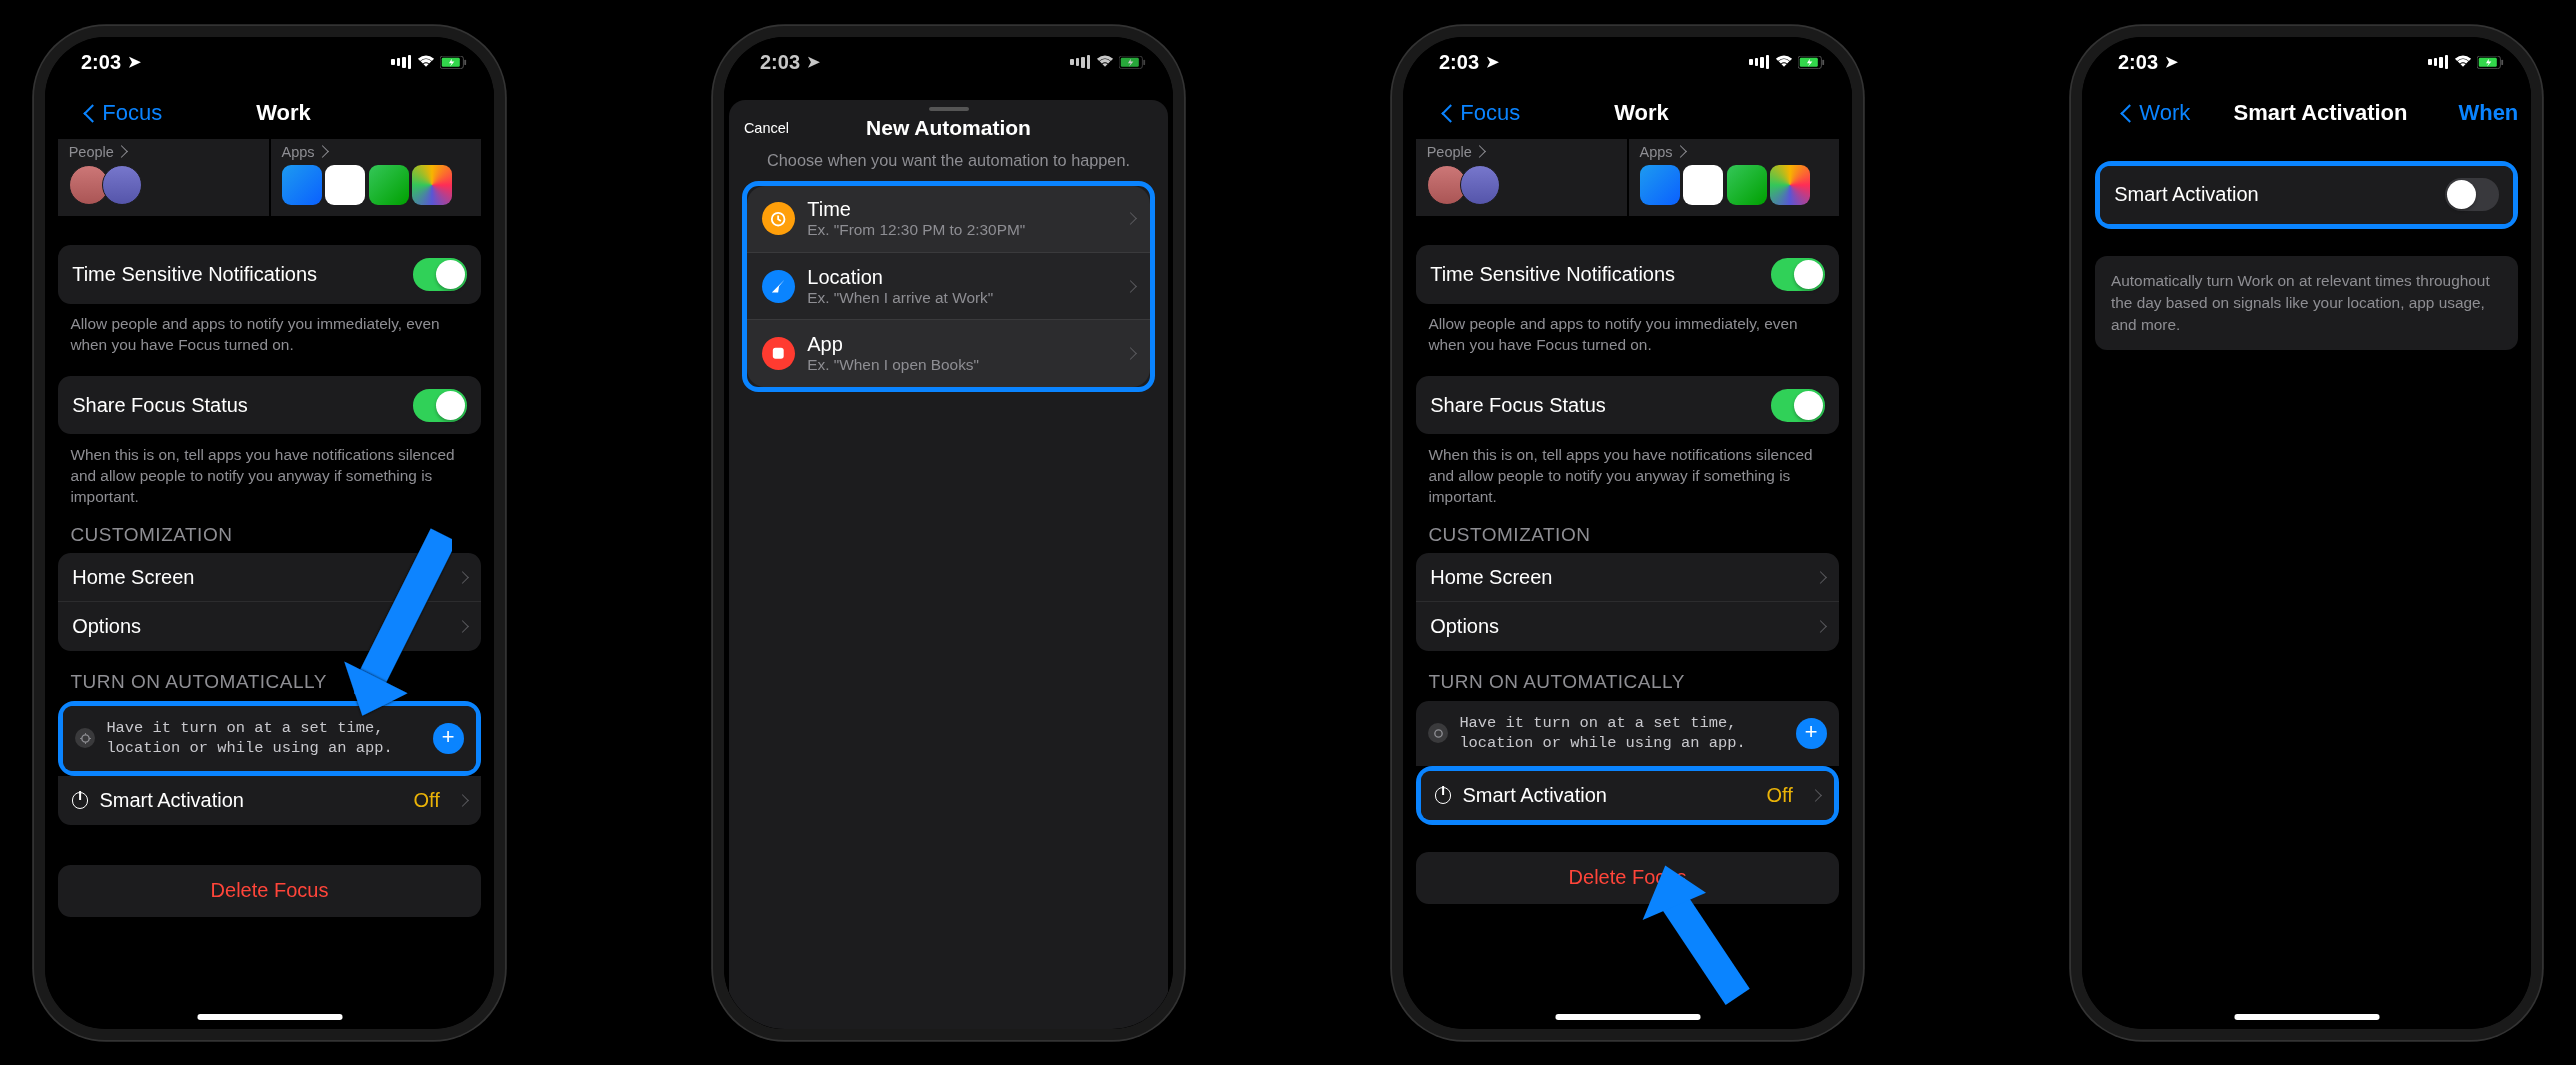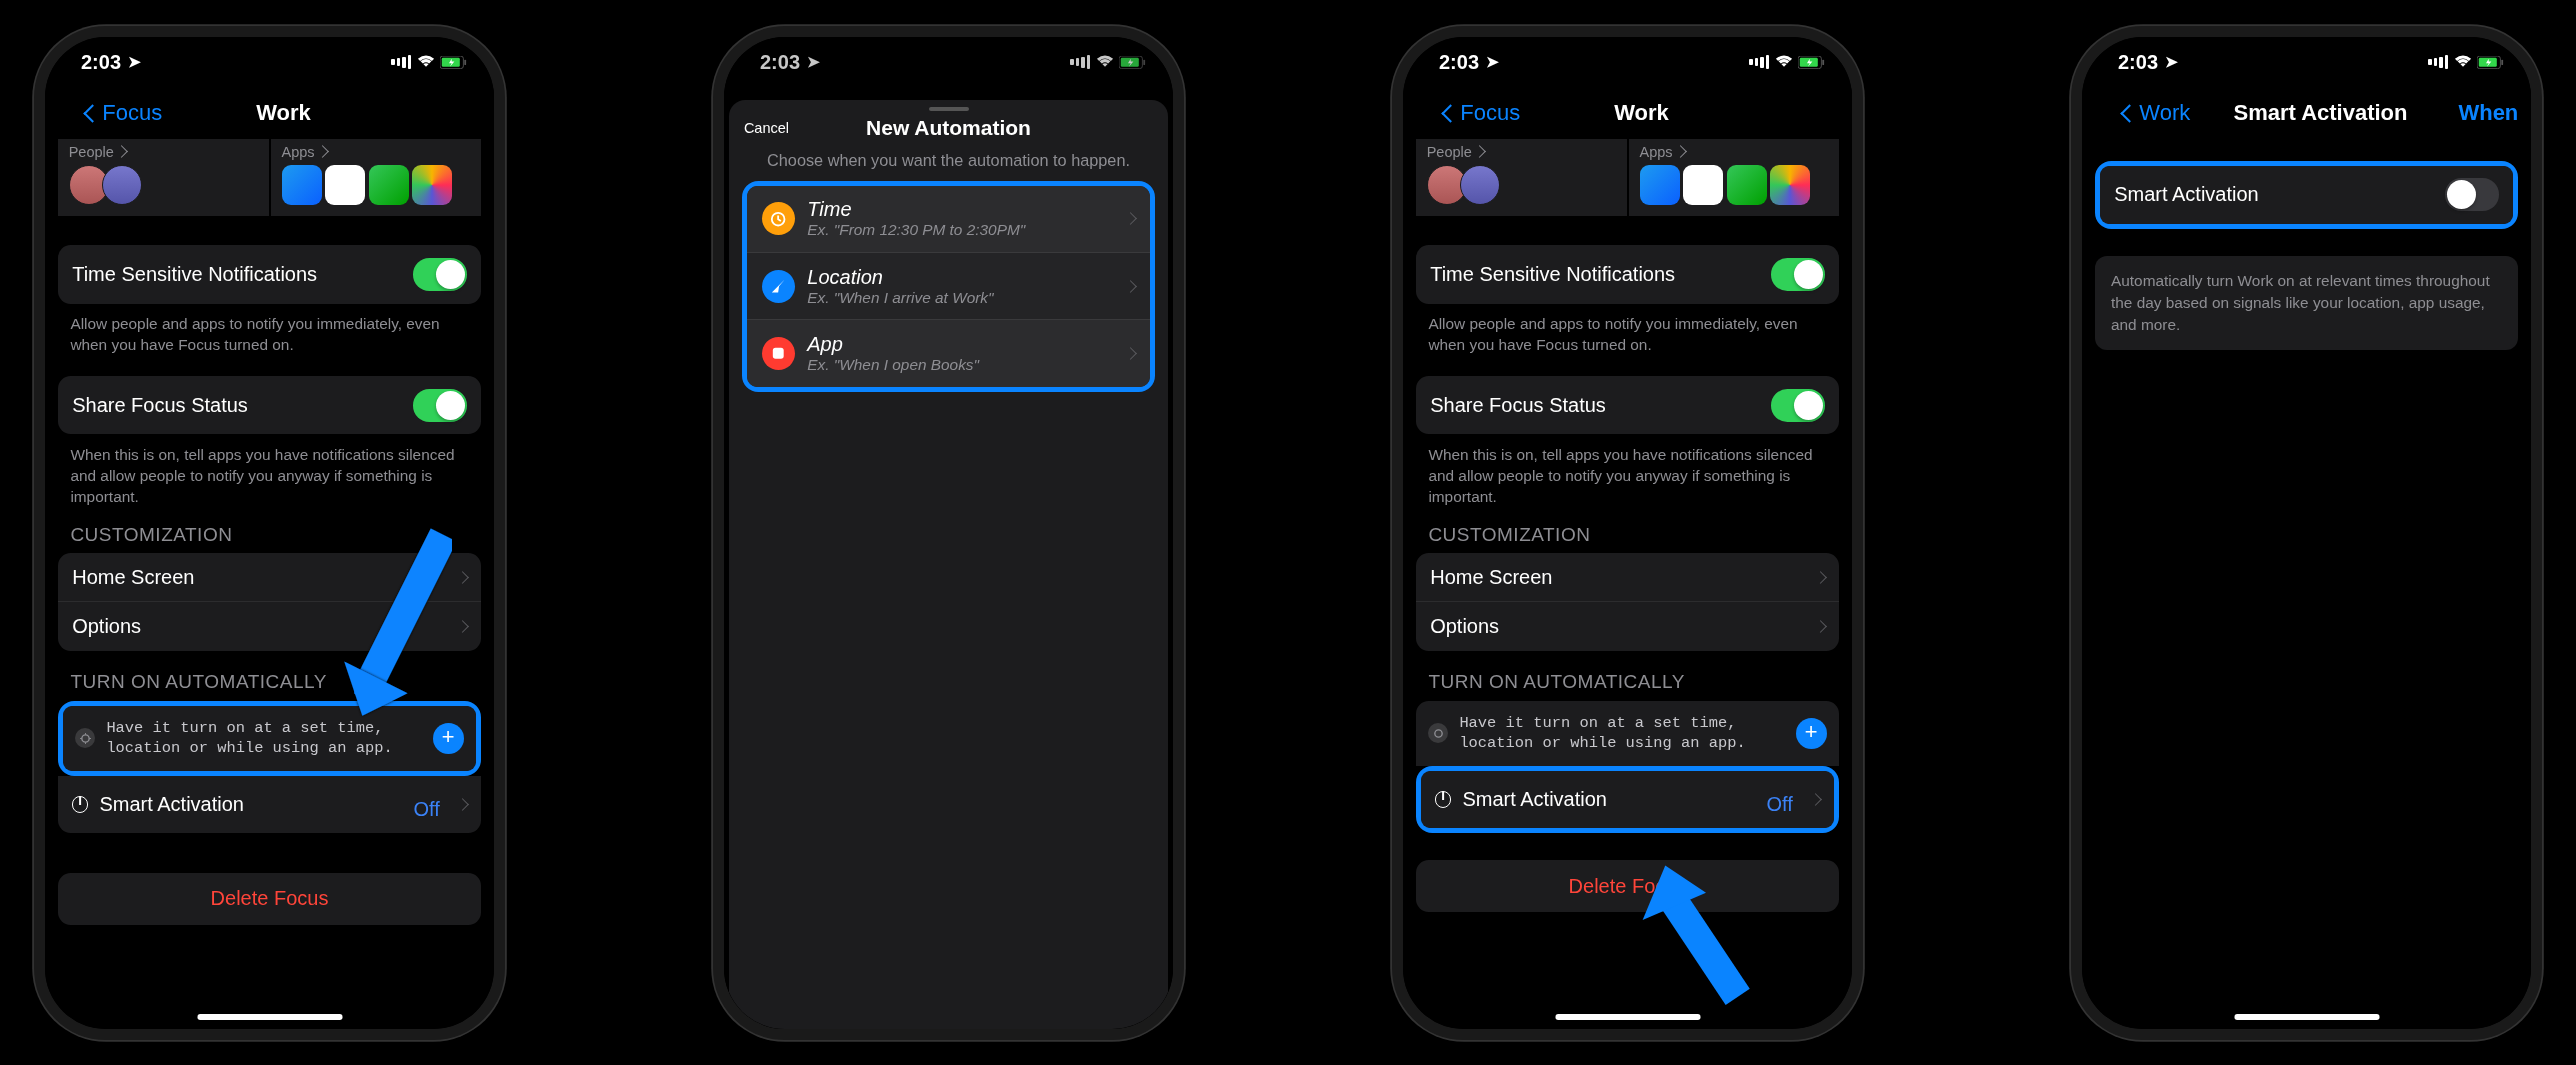--- a/index.html
+++ b/index.html
@@ -111,21 +111,21 @@
     padding: 12.7px 14.5px;
     display: flex;
     align-items: center;
     justify-content: space-between;
     min-height: 49px;
     border-bottom: 0.5px solid #2c2c2e;
     position: relative;
   }
   .cell:last-child { border-bottom: none; }
   .cell-title { font-size: 20px; color:#fff; }
-  .cell .value { font-size:20px; color:#3b82f6; margin-right:9px;margin-top:9px; }
+  .cell .value { font-size:20px; color:#eab308; margin-right:9px; }
   .toggle {
     width: 54px; height: 33px; border-radius: 16.3px;
     position: relative;
   }
   .toggle.on { background:#30d158; }
   .toggle.off { background:#39393d; }
   .toggle::after {
     content:""; position:absolute; width:29px; height:29px; border-radius:50%;
     background:#fff; top:1.8px;
     box-shadow: 0 1.8px 3.6px rgba(0,0,0,0.3);
@@ -195,21 +195,21 @@
     position:absolute; left:5.4px; right:5.4px; top:63px; bottom:0;
     background:#1c1c1e; border-radius:16.3px 16.3px 0 0;
     z-index:5;
     display:flex; flex-direction:column;
   }
   .grabber { width:40px; height:4.5px; background:#555; border-radius:2.7px; margin:7.2px auto 0; }
   .sheet-nav { display:flex; justify-content:space-between; align-items:center; padding:9px 14.5px; position:relative; }
   .sheet-nav .title { position:absolute; left:0; right:0; text-align:center; font-size:21px; font-weight:600; }
   .sheet-body { padding: 0 12.7px; }
   .desc { text-align:center; font-size:16.3px; color:#8e8e93; padding:5.4px 0 11px; }
-  .option-list { border-radius:10px; overflow:hidden;font-style:italic; }
+  .option-list { border-radius:18px; overflow:hidden; }
   .option {
     background:#2c2c2e; padding:12.7px 14.5px; display:flex; align-items:center; gap:12.7px;
     border-bottom:0.5px solid #3a3a3c;
   }
   .option:last-child{border-bottom:none;}
   .opt-icon {
     width:33px; height:33px; border-radius:50%;
     display:flex; align-items:center; justify-content:center;
     flex-shrink:0;
   }

